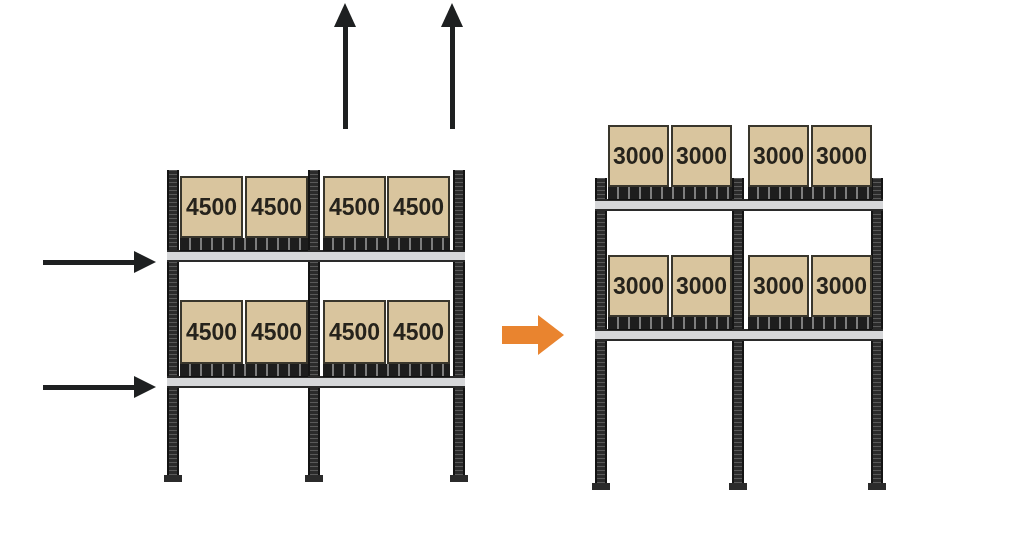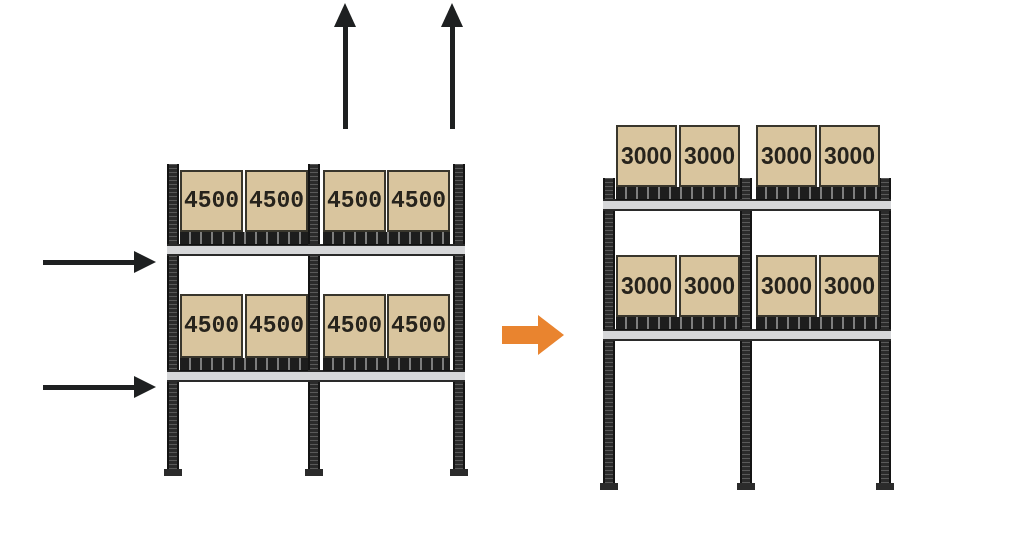--- a/index.html
+++ b/index.html
@@ -79,21 +79,21 @@
     <div class="shaft"></div>
     <div class="head"></div>
   </div>
 
   <div class="block-arrow">
     <div class="shaft"></div>
     <div class="head"></div>
   </div>
 
 
-  <div class="rack rack-before" style="left:165px;top:164px;width:302px;height:312px;font-family:Liberation Mono, monospace;">
+  <div class="rack rack-before" style="left:165px;top:170px;width:302px;height:312px;">
     <div class="post" style="left:2px;top:0;height:306px;"></div>
     <div class="post" style="left:143px;top:0;height:306px;"></div>
     <div class="post" style="left:288px;top:0;height:306px;"></div>
     <div class="foot" style="left:-1px;top:305px;"></div>
     <div class="foot" style="left:140px;top:305px;"></div>
     <div class="foot" style="left:285px;top:305px;"></div>
 
     <div class="beam" style="left:2px;top:80px;width:298px;"></div>
     <div class="beam" style="left:2px;top:206px;width:298px;"></div>
 
@@ -106,21 +106,21 @@
     <div class="box" style="left:80px;top:6px;">4500</div>
     <div class="box" style="left:158px;top:6px;">4500</div>
     <div class="box" style="left:222px;top:6px;">4500</div>
 
     <div class="box" style="left:15px;top:130px;height:64px;">4500</div>
     <div class="box" style="left:80px;top:130px;height:64px;">4500</div>
     <div class="box" style="left:158px;top:130px;height:64px;">4500</div>
     <div class="box" style="left:222px;top:130px;height:64px;">4500</div>
   </div>
 
-  <div class="rack rack-after" style="left:595px;top:125px;width:288px;height:365px;margin-left:8px;">
+  <div class="rack rack-after" style="left:595px;top:125px;width:288px;height:365px;">
     <div class="post" style="left:0;top:53px;height:306px;"></div>
     <div class="post" style="left:137px;top:53px;height:306px;"></div>
     <div class="post" style="left:276px;top:53px;height:306px;"></div>
     <div class="foot" style="left:-3px;top:358px;"></div>
     <div class="foot" style="left:134px;top:358px;"></div>
     <div class="foot" style="left:273px;top:358px;"></div>
 
     <div class="beam" style="left:0;top:74px;width:288px;"></div>
     <div class="beam" style="left:0;top:204px;width:288px;"></div>
 

